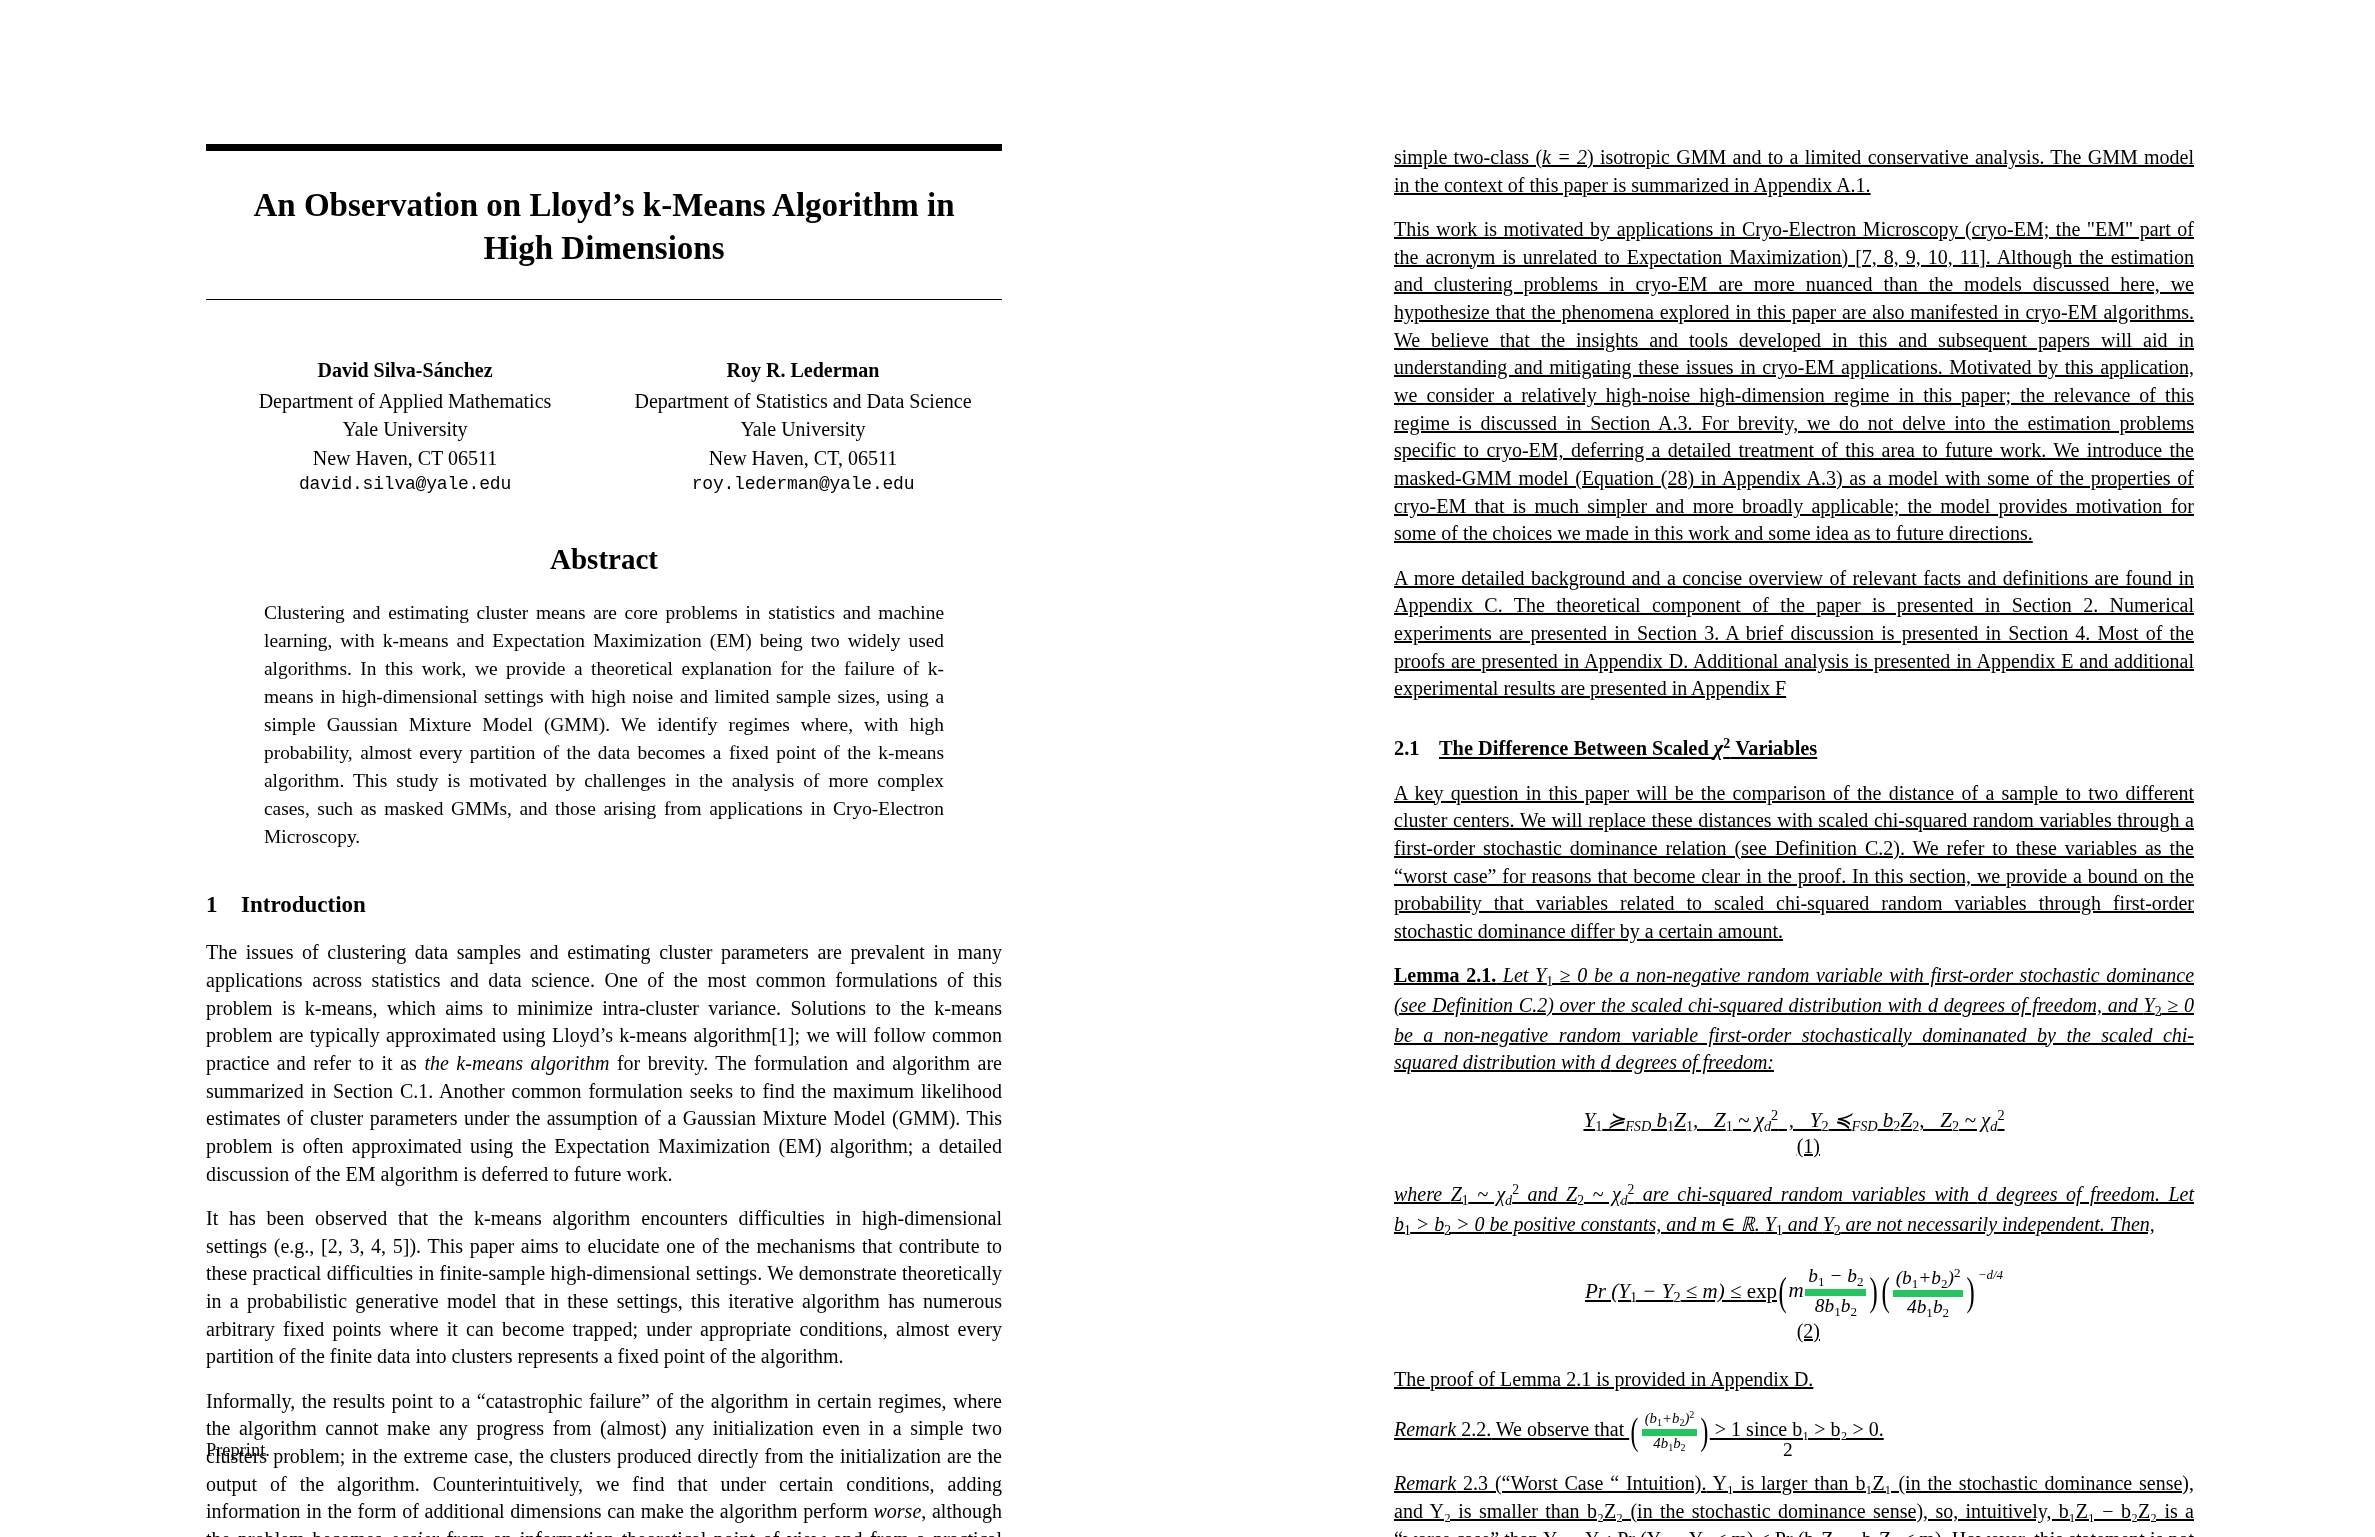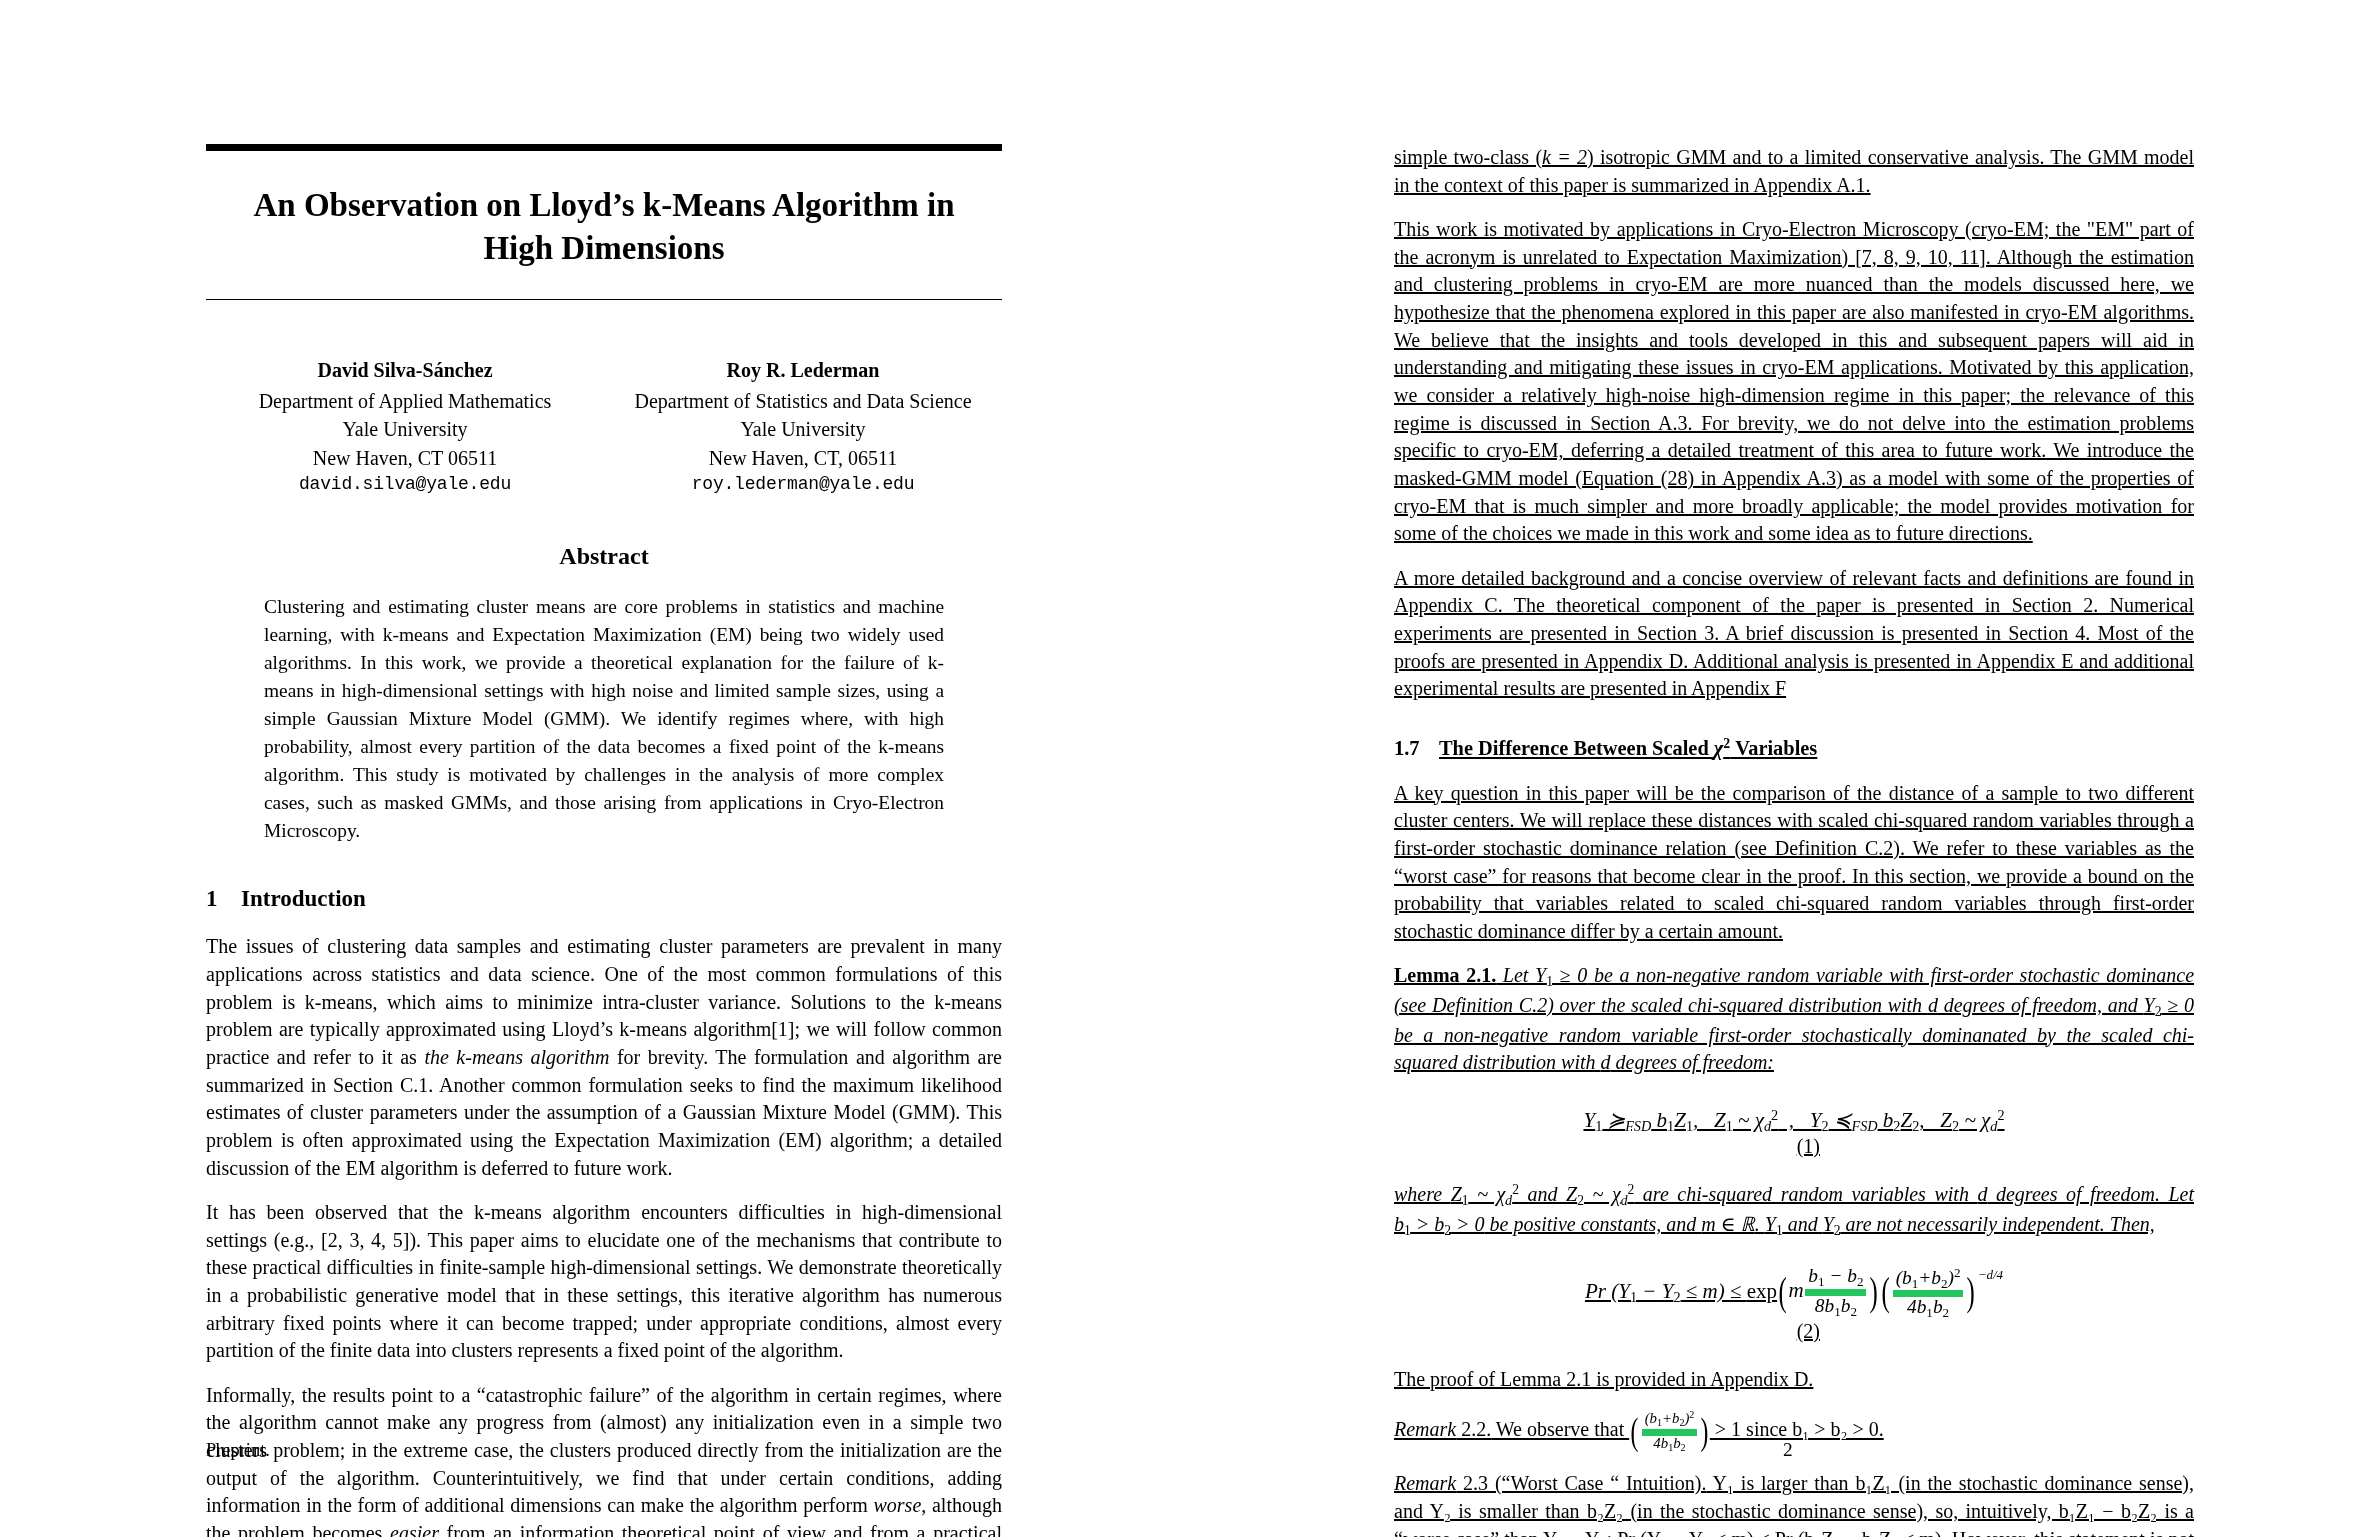--- a/index.html
+++ b/index.html
@@ -90,21 +90,21 @@
   .author-email {
     font-family: "Liberation Mono", "DejaVu Sans Mono", monospace;
     font-size: 18px;
     letter-spacing: -0.2px;
   }
 
   
   #abstract-heading {
     text-align: center;
     font-weight: bold;
-    font-size: 24px;
+    font-size: 29px;
     margin-top: 46px;
     margin-bottom: 23px;
   }
   #abstract-body {
     margin: 0 58px;
     font-size: 19.4px;
     line-height: 1.44;
     text-align: justify;
   }
 
@@ -261,21 +261,21 @@
     <div style="height:144px"></div>
 
     <p class="body"><span>simple two-class (</span><span class="math">k = 2</span><span>) isotropic GMM and to a limited conservative analysis. The GMM model in the context of this paper is summarized in Appendix A.1.</span></p>
 
     <p class="body">This work is motivated by applications in Cryo-Electron Microscopy (cryo-EM; the "EM" part of the acronym is unrelated to Expectation Maximization) [7, 8, 9, 10, 11]. Although the estimation and clustering problems in cryo-EM are more nuanced than the models discussed here, we hypothesize that the phenomena explored in this paper are also manifested in cryo-EM algorithms. We believe that the insights and tools developed in this and subsequent papers will aid in understanding and mitigating these issues in cryo-EM applications. Motivated by this application, we consider a relatively high-noise high-dimension regime in this paper; the relevance of this regime is discussed in Section A.3. For brevity, we do not delve into the estimation problems specific to cryo-EM, deferring a detailed treatment of this area to future work. We introduce the masked-GMM model (Equation (28) in Appendix A.3) as a model with some of the properties of cryo-EM that is much simpler and more broadly applicable; the model provides motivation for some of the choices we made in this work and some idea as to future directions.</p>
 
     <p class="body">A more detailed background and a concise overview of relevant facts and definitions are found in Appendix C. The theoretical component of the paper is presented in Section 2. Numerical experiments are presented in Section 3. A brief discussion is presented in Section 4. Most of the proofs are presented in Appendix D. Additional analysis is presented in Appendix E and additional experimental results are presented in Appendix F</p>
 
 
     <div class="subsection-heading">
-      <span class="num">1.7</span><span>The Difference Between Scaled </span><span class="math">χ<sup>2</sup></span><span> Variables</span>
+      <span class="num">2.1</span><span>The Difference Between Scaled </span><span class="math">χ<sup>2</sup></span><span> Variables</span>
     </div>
 
     <p class="body">A key question in this paper will be the comparison of the distance of a sample to two different cluster centers. We will replace these distances with scaled chi-squared random variables through a first-order stochastic dominance relation (see Definition C.2). We refer to these variables as the “worst case” for reasons that become clear in the proof. In this section, we provide a bound on the probability that variables related to scaled chi-squared random variables through first-order stochastic dominance differ by a certain amount.</p>
 
     <p class="body tight"><span class="bf">Lemma 2.1.</span><span class="it"> Let <span class="math">Y<sub>1</sub> ≥ 0</span> be a non-negative random variable with first-order stochastic dominance (see Definition C.2) over the scaled chi-squared distribution with <span class="math">d</span> degrees of freedom, and <span class="math">Y<sub>2</sub> ≥ 0</span> be a non-negative random variable first-order stochastically dominanated by the scaled chi-squared distribution with <span class="math">d</span> degrees of freedom:</span></p>
 
     <div class="equation-row">
       <div class="equation-body">
         <span class="math">Y<sub>1</sub> ≽<sub class="sub-it">FSD</sub> b<sub>1</sub>Z<sub>1</sub>,&nbsp;&nbsp; Z<sub>1</sub> ~ χ<sub class="sub-it">d</sub><sup>2</sup> &nbsp;, &nbsp; Y<sub>2</sub> ≼<sub class="sub-it">FSD</sub> b<sub>2</sub>Z<sub>2</sub>,&nbsp;&nbsp; Z<sub>2</sub> ~ χ<sub class="sub-it">d</sub><sup>2</sup></span>
       </div>

